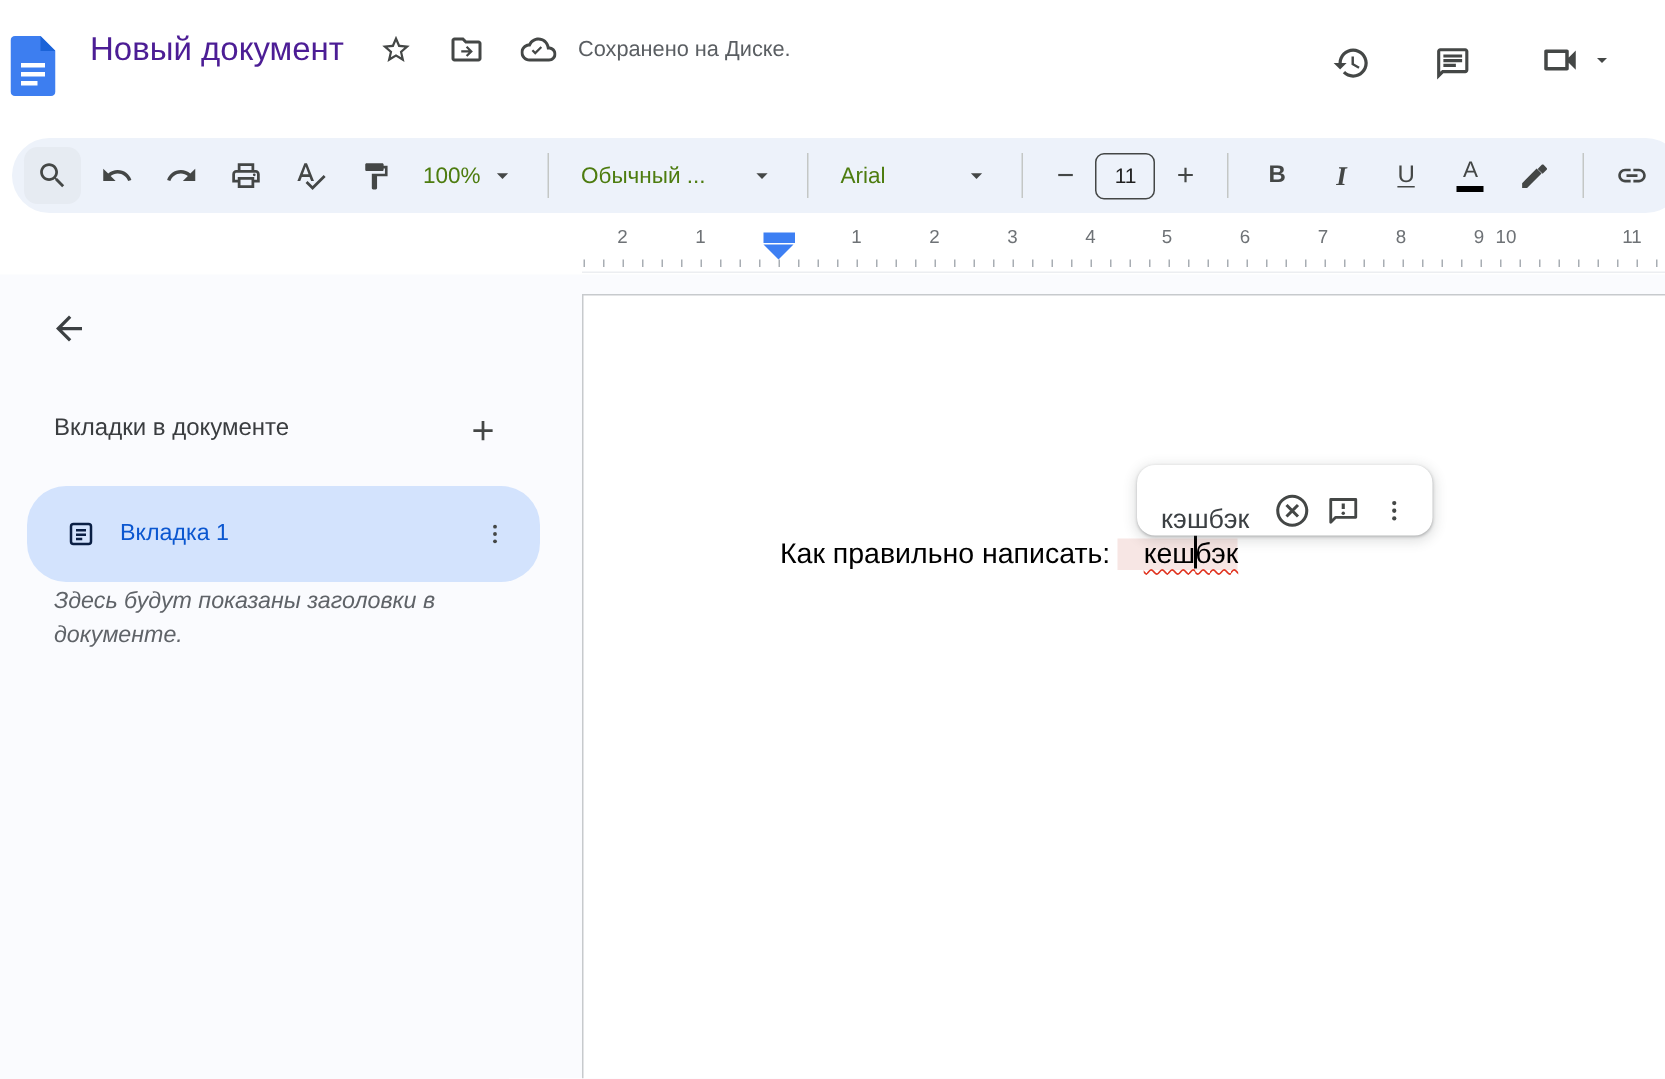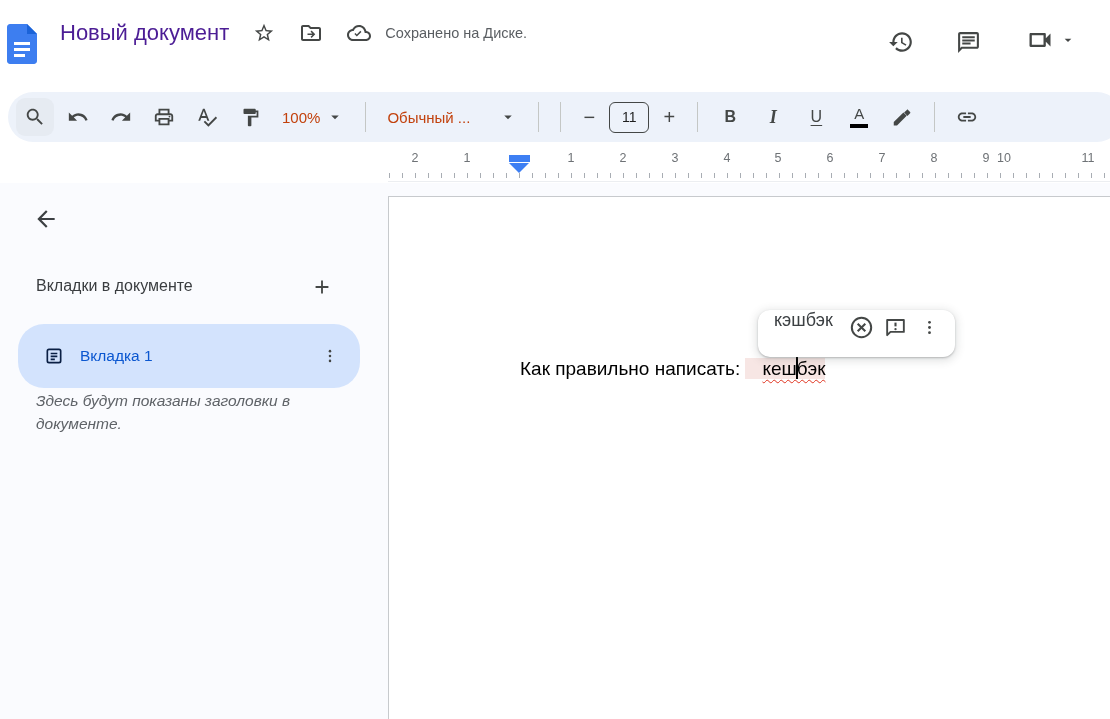--- a/index.html
+++ b/index.html
@@ -20,21 +20,21 @@
   .hdr-act{position:absolute;top:26px;width:32px;height:32px;display:flex;align-items:center;justify-content:center;}
   .cam-group{position:absolute;left:1026px;top:26px;display:flex;align-items:center;gap:6px;}
 
   
   .toolbar{position:absolute;left:8px;top:92px;width:1114px;height:50px;border-radius:25px;
            background:#edf2fa;display:flex;align-items:center;padding:0 4px 0 8px;box-sizing:border-box;gap:5px;}
   .tb-btn{width:38px;height:38px;border-radius:50%;display:flex;align-items:center;justify-content:center;flex:none;}
   .tb-btn.hl{background:#e6ebf2;border-radius:9px;}
   .tb-div{width:1px;height:30px;background:#c4c7c5;margin:0 8px;flex:none;}
   .tb-sel{display:flex;align-items:center;gap:6px;padding:0 8px;height:38px;flex:none;}
-  .tb-sel .lbl{font-size:15px;color:#c2410c;white-space:nowrap;}
+  .tb-sel .lbl{font-size:15px;color:#4d7c0f;white-space:nowrap;}
   .styles-sel .lbl{width:106px;}
   .font-sel .lbl{width:76px;}
   .size-box{width:38px;height:29px;border:1px solid #444746;border-radius:6px;display:flex;
             align-items:center;justify-content:center;font-size:14px;color:#1f1f1f;flex:none;background:transparent;}
   .pm-btn{width:30px;height:38px;display:flex;align-items:center;justify-content:center;
           font-size:20px;color:#444746;flex:none;}
   .fmt-b{font-size:16px;font-weight:700;color:#444746;}
   .fmt-i{font-family:"Liberation Serif",serif;font-style:italic;font-size:18px;font-weight:600;color:#444746;}
   .fmt-u{font-size:16px;font-weight:500;color:#444746;text-decoration:underline;text-underline-offset:3px;}
   .fmt-a{display:flex;flex-direction:column;align-items:center;}
@@ -66,21 +66,21 @@
   
   .page{position:absolute;left:388px;top:13px;width:730px;height:523px;background:#fff;
         border-left:1px solid #c7cacd;border-top:1px solid #c7cacd;}
   .doc-line{position:absolute;left:131px;top:160px;font-size:19px;color:#000;white-space:nowrap;z-index:1;}
   .missp{background:#f7e6e4;text-decoration:underline wavy #e0331f 1px;text-underline-offset:4px;padding-left:17px;}
   .caret{display:inline-block;width:2px;height:22px;background:#000;vertical-align:-4px;margin:0 -1px;}
 
   
   .popup{position:absolute;left:369px;top:113px;height:47px;border-radius:12px;background:#fff;z-index:2;
          box-shadow:0 1px 2px rgba(60,64,67,.3),0 2px 8px 2px rgba(60,64,67,.15);
-         display:flex;align-items:flex-start;padding:0 8px 0 16px;}
+         display:flex;align-items:flex-end;padding:0 8px 0 16px;}
   .pp-sug{font-size:18px;color:#3c4043;margin-right:12px;white-space:nowrap;}
   .pp-btn{width:34px;height:34px;display:flex;align-items:center;justify-content:center;}
 </style>
 </head>
 <body>
 
 <div id="app">
 
   <div class="docs-logo">
     <svg width="30" height="40" viewBox="0 0 30 40">
@@ -180,20 +180,28 @@
     <div class="tb-div"></div>
     <div class="tb-sel styles-sel">
       <span class="lbl">Обычный ...</span>
       <span class="ic">
           <svg width="18" height="18" viewBox="0 0 24 24" fill="currentColor">
             <path d="M7 10l5 5 5-5z"></path>
           </svg>
         </span>
     </div>
     <div class="tb-div"></div>
+    <div class="tb-sel font-sel">
+      <span class="lbl">Arial</span>
+      <span class="ic">
+          <svg width="18" height="18" viewBox="0 0 24 24" fill="currentColor">
+            <path d="M7 10l5 5 5-5z"></path>
+          </svg>
+        </span>
+    </div>
     <div class="tb-div"></div>
     <div class="pm-btn">−</div>
     <div class="size-box">11</div>
     <div class="pm-btn">+</div>
     <div class="tb-div"></div>
     <div class="tb-btn">
         <span class="fmt-b">B</span>
       </div>
     <div class="tb-btn">
         <span class="fmt-i">I</span>

